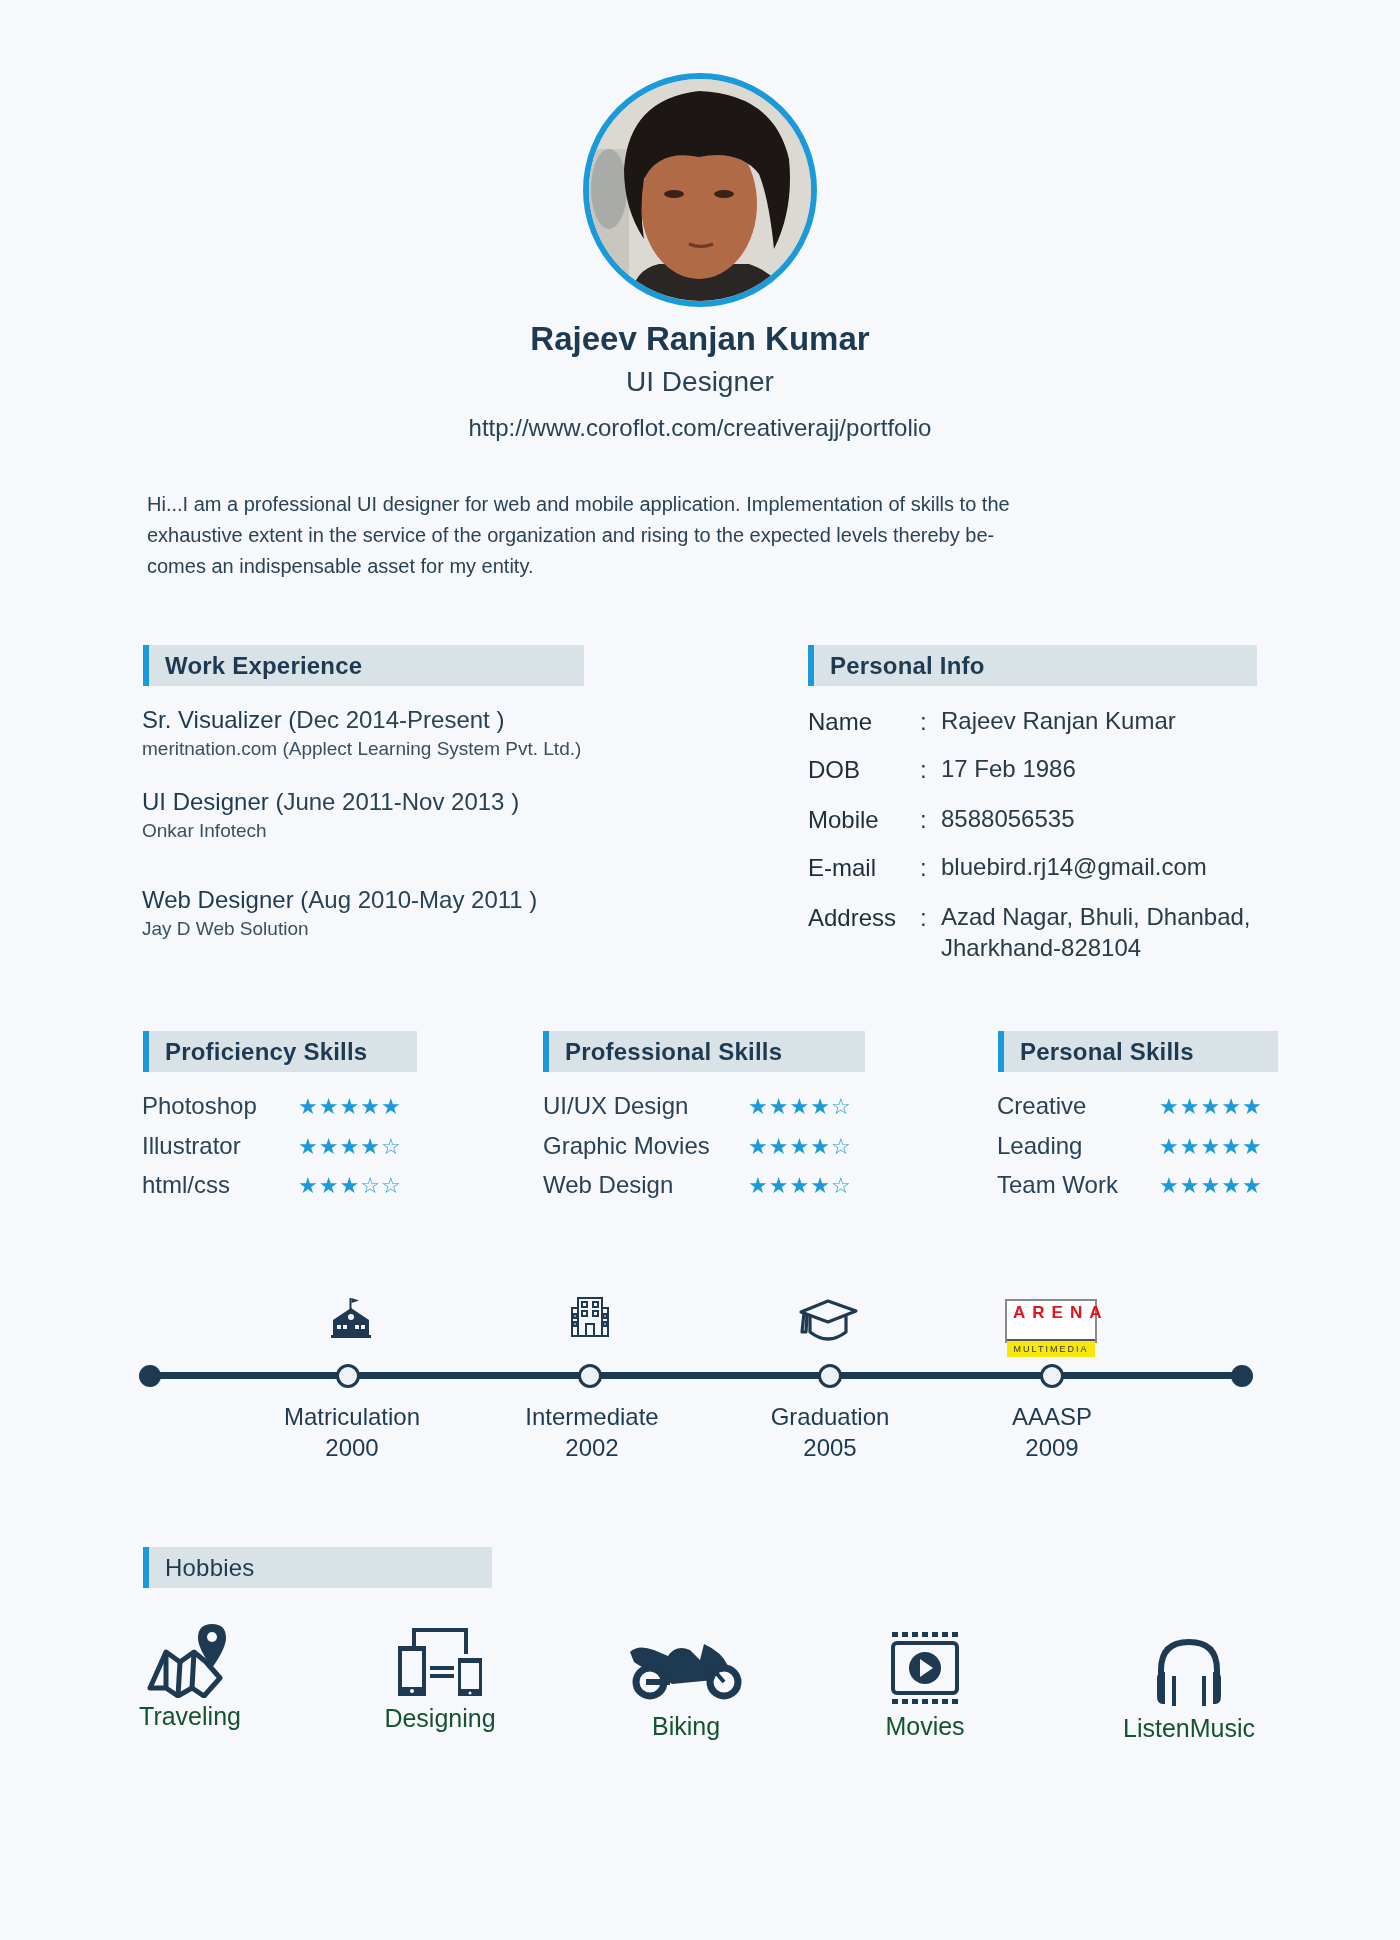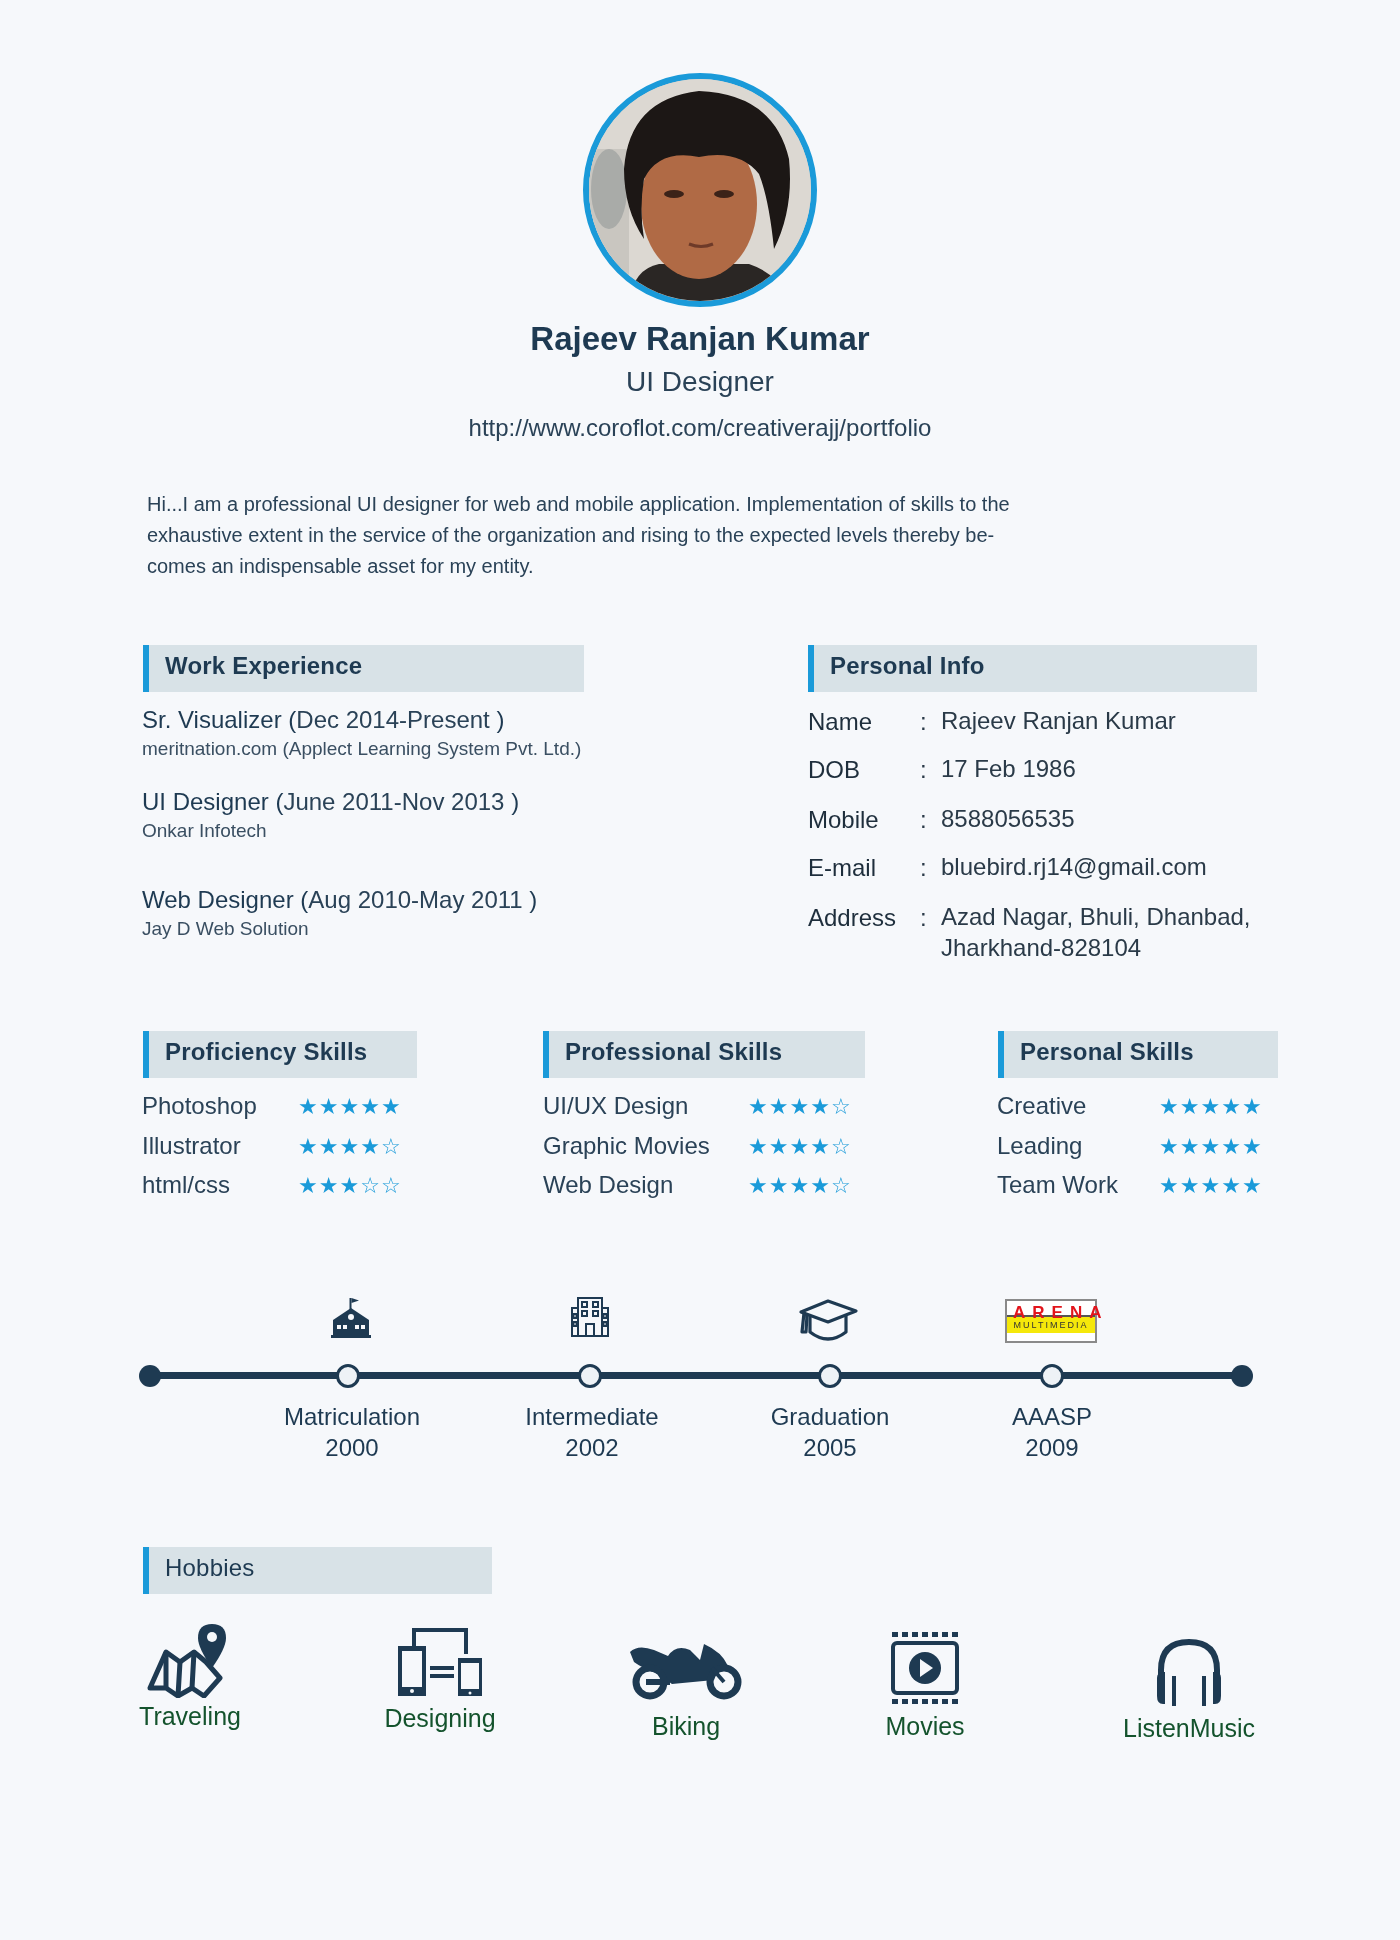--- a/index.html
+++ b/index.html
@@ -9,21 +9,21 @@
 
   
   .photo { left: 583px; top: 73px; width: 234px; height: 234px; border-radius: 50%; border: 6px solid #1a9ad9; overflow: hidden; background: #d9d4cd; }
   .photo svg { width: 100%; height: 100%; display: block; }
   .name { left: 0; width: 1400px; top: 320px; text-align: center; font-size: 33px; font-weight: bold; color: #1e3a52; }
   .role { left: 0; width: 1400px; top: 366px; text-align: center; font-size: 28px; color: #2a4257; }
   .url { left: 0; width: 1400px; top: 414px; text-align: center; font-size: 24px; color: #2a4257; }
   .bio { left: 147px; top: 489px; width: 1120px; font-size: 20px; line-height: 31px; color: #2a4257; }
 
   
-  .sec-head { height: 47px; background: #d8e2e7; border-left: 6px solid #1a9ad9; padding-left: 16px; font-size: 24px; line-height: 41px; color: #1e3a52; font-weight: bold; letter-spacing: 0.2px; }
+  .sec-head { height: 41px; background: #d8e2e7; border-left: 6px solid #1a9ad9; padding-left: 16px; font-size: 24px; line-height: 41px; color: #1e3a52; font-weight: bold; letter-spacing: 0.2px; }
 
   
   .job-title { font-size: 24px; color: #1e3a52; white-space: nowrap; }
   .job-title .pos { font-weight: normal; }
   .job-title .date { font-size: 24px; color: #2a4257; }
   .job-company { font-size: 19px; color: #3a4f62; white-space: nowrap; }
 
   
   .pi-row { font-size: 24px; color: #2a3a48; white-space: nowrap; }
   .pi-label { position: absolute; left: 0; color: #1e2e3c; }
@@ -40,21 +40,21 @@
   .tl-node { width: 24px; height: 24px; border-radius: 50%; background: #eef2f6; border: 3px solid #1e3a52; top: 1364px; }
   .tl-label { text-align: center; font-size: 24px; line-height: 31px; color: #1e3a52; width: 220px; }
   .tl-icon { width: 48px; height: 48px; }
 
   
   .hobby { text-align: center; width: 200px; }
   .hobby-icon { display: block; margin: 0 auto; }
   .hobby-label { font-size: 25px; color: #14532d; display: block; white-space: nowrap; }
 
   .arena { width: 92px; height: 44px; border: 2px solid #8a8a8a; background: #fff; }
-  .arena .top { height: 16px; font-family: "Liberation Sans", sans-serif; font-weight: bold; color: #e2141b; font-size: 17px; letter-spacing: 7px; text-align: center; line-height: 24px; padding-left: 6px; border-bottom: 2px solid #555; }
+  .arena .top { height: 40px; font-family: "Liberation Sans", sans-serif; font-weight: bold; color: #e2141b; font-size: 17px; letter-spacing: 7px; text-align: center; line-height: 24px; padding-left: 6px; border-bottom: 2px solid #555; }
   .arena .bot { height: 16px; background: #f5e80a; font-size: 9px; letter-spacing: 2px; color: #333; text-align: center; line-height: 16px; }
 </style>
 </head>
 <body>
 
 <div class="abs photo">
   <svg viewBox="0 0 222 222">
     <rect width="222" height="222" fill="#dcd8d2"></rect>
     <rect x="0" y="70" width="40" height="150" fill="#c9c6c0"></rect>
     <ellipse cx="20" cy="110" rx="18" ry="40" fill="#a9aba8"></ellipse>

